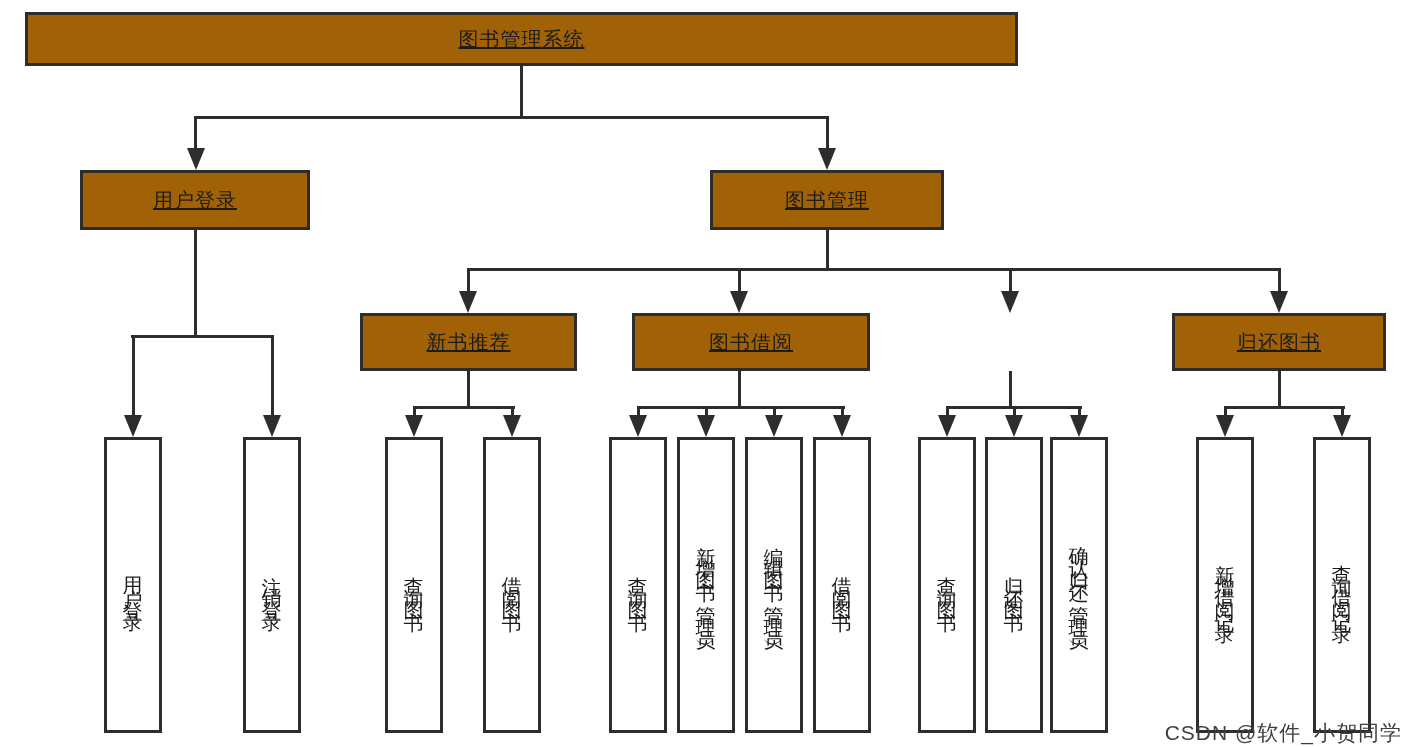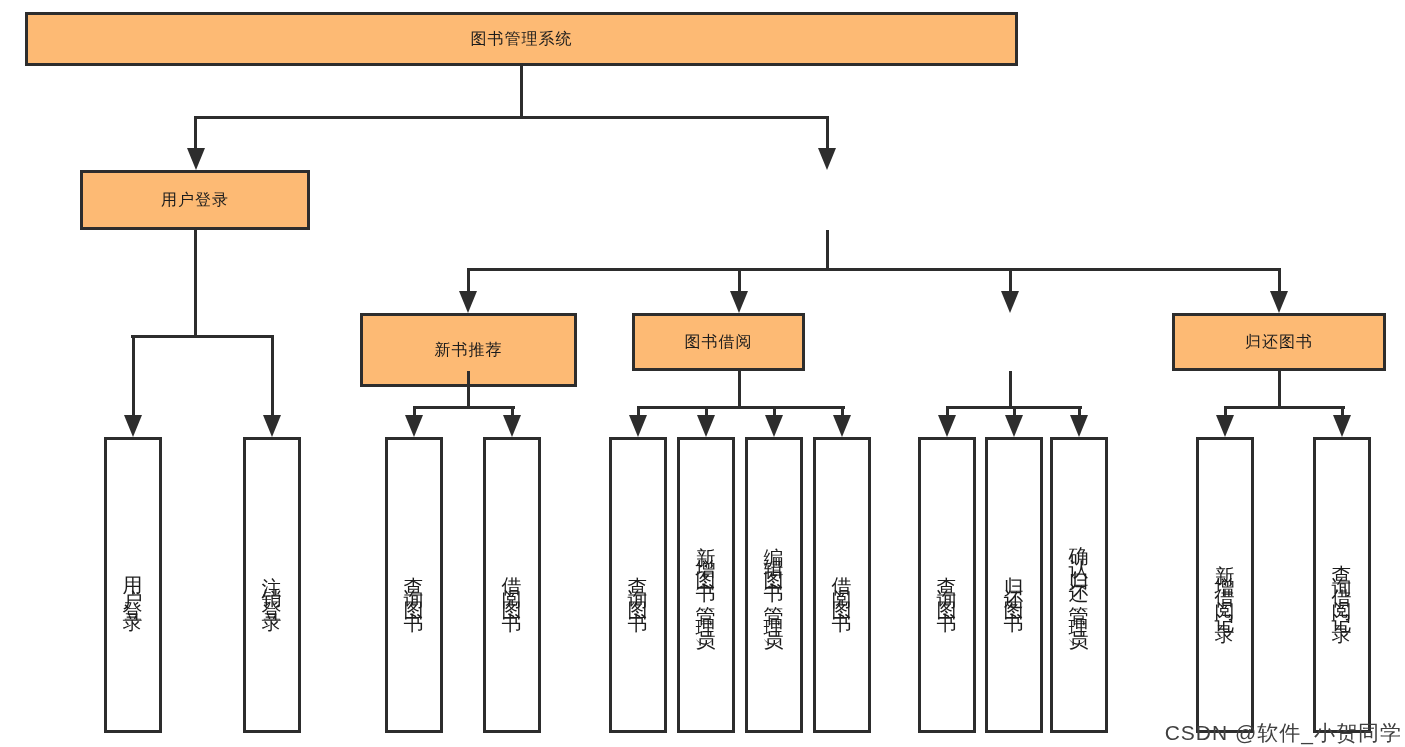--- a/index.html
+++ b/index.html
@@ -1,23 +1,23 @@
 <!DOCTYPE html>
 <html><head>
 <meta charset="utf-8">
 <style>
   html,body{margin:0;padding:0;background:#ffffff;}
   #canvas{
     position:relative;width:1405px;height:747px;background:#ffffff;overflow:hidden;
     font-family:"Liberation Sans","DejaVu Sans",sans-serif;
   }
   .box{
-    position:absolute;box-sizing:border-box;border:3px solid #2d2d2d;background:#fdba74;
+    position:absolute;box-sizing:border-box;border:3px solid #2d2d2d;background:#a16207;
     display:flex;align-items:center;justify-content:center;
-    font-size:16px;color:#1c1c1c;letter-spacing:1px;
+    font-size:20px;color:#1c1c1c;letter-spacing:1px;text-decoration:underline;
   }
   .leaf{
     position:absolute;box-sizing:border-box;border:3px solid #2d2d2d;background:#ffffff;
     display:flex;align-items:center;justify-content:center;
     font-size:20px;color:#1c1c1c;
     writing-mode:vertical-rl;text-orientation:mixed;letter-spacing:12px;
     top:437px;width:58px;height:296px;line-height:1;
   }
   .vline{position:absolute;width:3px;background:#2d2d2d;}
   .hline{position:absolute;height:3px;background:#2d2d2d;}
@@ -39,41 +39,42 @@
   <div class="box" style="left:25px;top:12px;width:993px;height:54px;">图书管理系统</div>
 
   <div class="vline" style="left:520px;top:66px;height:52px;"></div>
   <div class="hline" style="left:195px;top:116px;width:634px;"></div>
   <div class="vline" style="left:194px;top:116px;height:34px;"></div>
   <div class="arrow" style="left:187px;top:148px;"></div>
   <div class="vline" style="left:826px;top:116px;height:34px;"></div>
   <div class="arrow" style="left:818px;top:148px;"></div>
 
   <div class="box" style="left:80px;top:170px;width:230px;height:60px;">用户登录</div>
+  <div class="box" style="left:710px;top:170px;width:234px;height:60px;">图书管理</div>
 
   <div class="vline" style="left:194px;top:230px;height:108px;"></div>
   <div class="hline" style="left:131px;top:335px;width:142px;"></div>
   <div class="vline" style="left:132px;top:335px;height:83px;"></div>
   <div class="arrow" style="left:124px;top:415px;"></div>
   <div class="vline" style="left:271px;top:335px;height:83px;"></div>
   <div class="arrow" style="left:263px;top:415px;"></div>
 
   <div class="vline" style="left:826px;top:230px;height:41px;"></div>
   <div class="hline" style="left:467px;top:268px;width:814px;"></div>
   <div class="vline" style="left:467px;top:268px;height:25px;"></div>
   <div class="arrow" style="left:459px;top:291px;"></div>
   <div class="vline" style="left:738px;top:268px;height:25px;"></div>
   <div class="arrow" style="left:730px;top:291px;"></div>
   <div class="vline" style="left:1009px;top:268px;height:25px;"></div>
   <div class="arrow" style="left:1001px;top:291px;"></div>
   <div class="vline" style="left:1278px;top:268px;height:25px;"></div>
   <div class="arrow" style="left:1270px;top:291px;"></div>
 
-  <div class="box" style="left:360px;top:313px;width:217px;height:74px;">新书推荐</div>
-  <div class="box" style="left:632px;top:313px;width:173px;height:58px;">图书借阅</div>
+  <div class="box" style="left:360px;top:313px;width:217px;height:58px;">新书推荐</div>
+  <div class="box" style="left:632px;top:313px;width:238px;height:58px;">图书借阅</div>
   <div class="box" style="left:1172px;top:313px;width:214px;height:58px;">归还图书</div>
 
   <div class="vline" style="left:467px;top:371px;height:38px;"></div>
   <div class="vline" style="left:738px;top:371px;height:38px;"></div>
   <div class="vline" style="left:1009px;top:371px;height:38px;"></div>
   <div class="vline" style="left:1278px;top:371px;height:38px;"></div>
 
   <div class="hline" style="left:413px;top:406px;width:102px;"></div>
   <div class="hline" style="left:637px;top:406px;width:208px;"></div>
   <div class="hline" style="left:946px;top:406px;width:136px;"></div>

